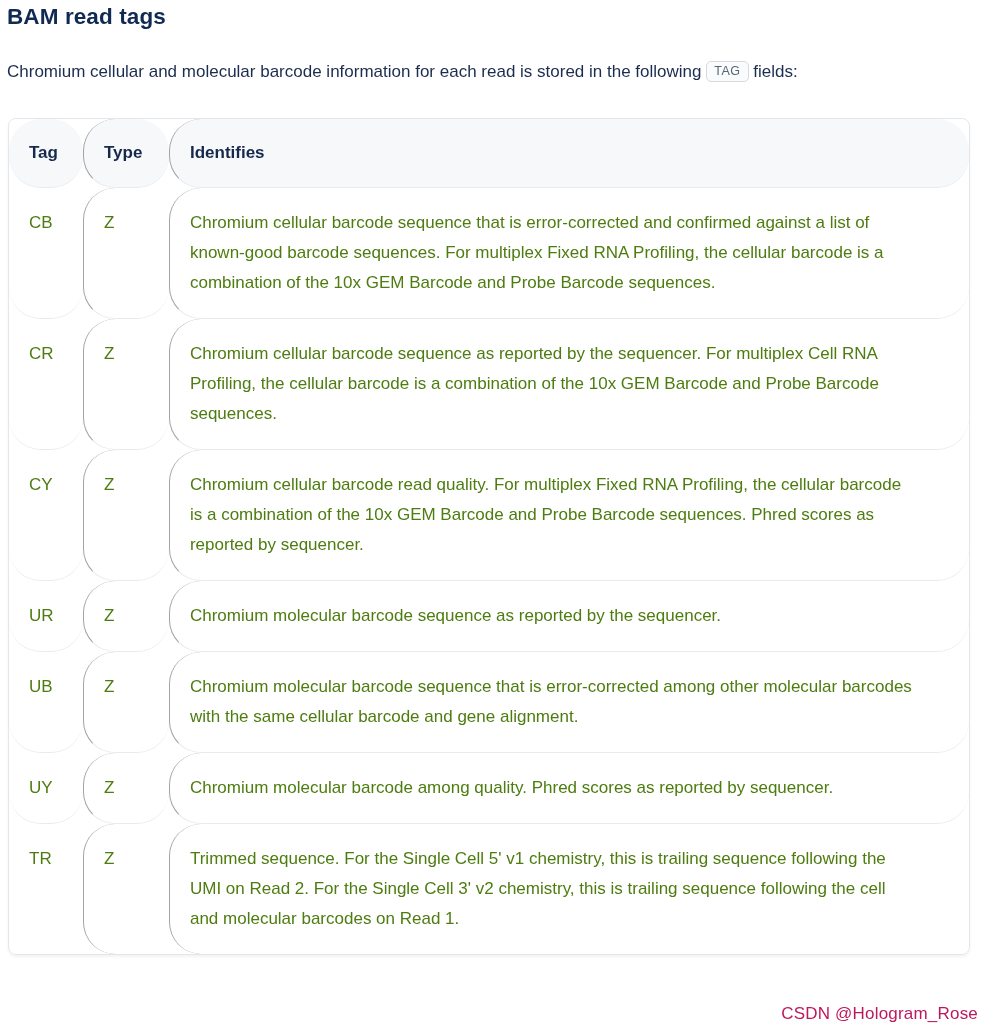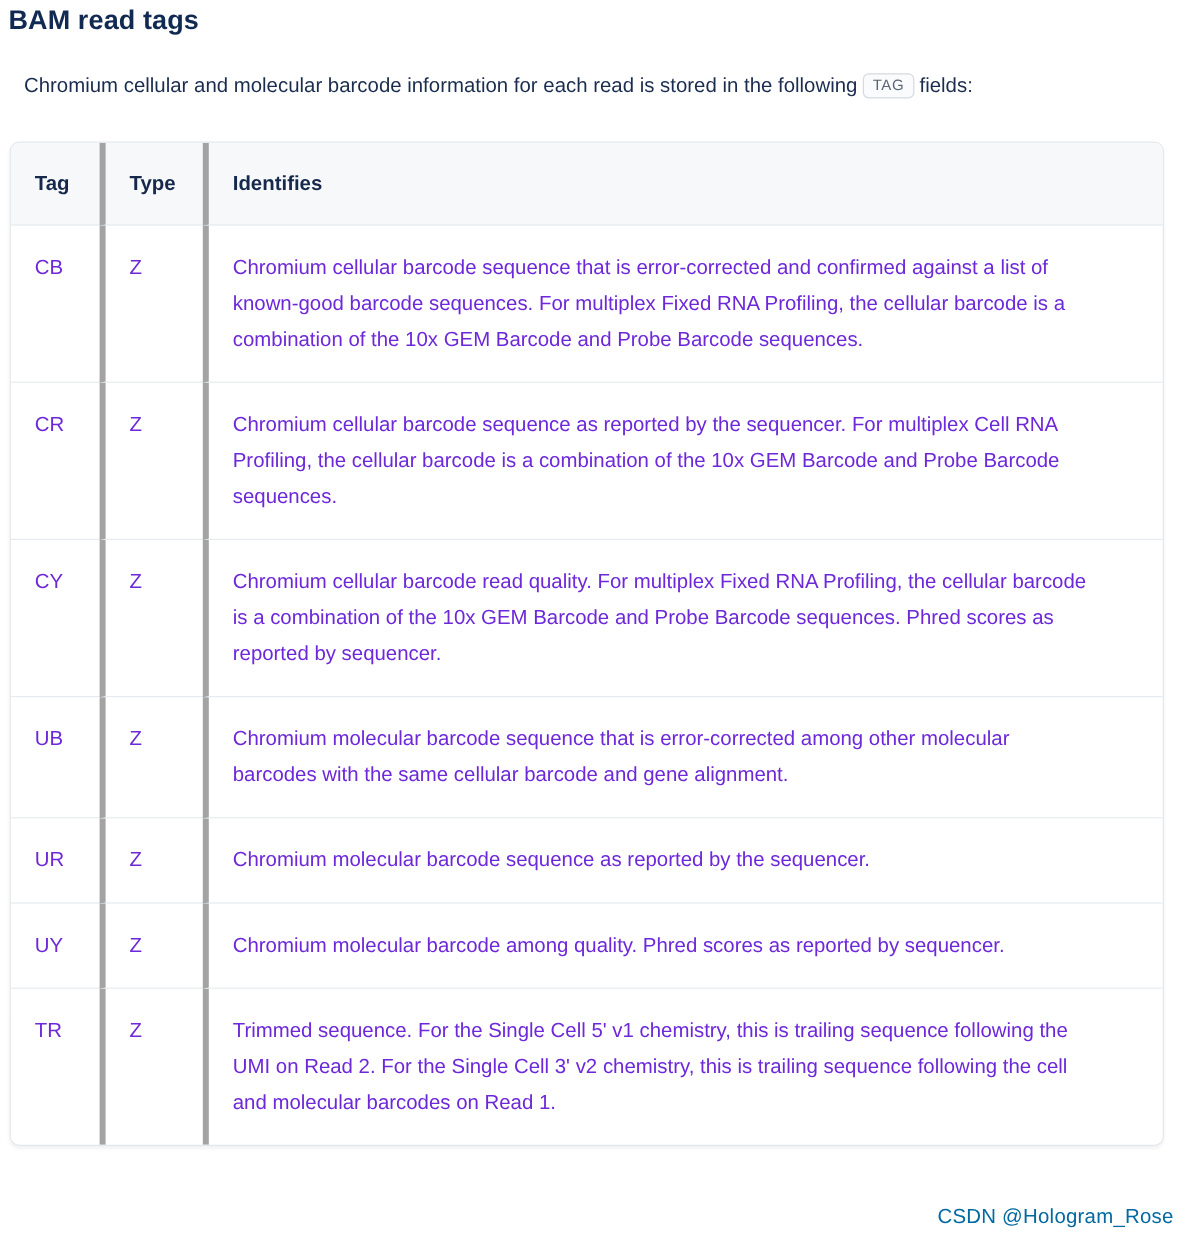--- a/index.html
+++ b/index.html
@@ -1,15 +1,15 @@
 <!DOCTYPE html>
 <html><head>
 <meta charset="utf-8">
 <style>
-  * { box-sizing: border-box; }
+  * { box-sizing: border-box; border-radius: 32px; }
   html, body {
     margin: 0;
     padding: 0;
     background: #ffffff;
     width: 982px;
     height: 1036px;
     overflow: hidden;
     font-family: "Liberation Sans", sans-serif;
   }
   .page {
@@ -20,21 +20,21 @@
   }
   h1.page-title {
     margin: 0;
     font-size: 22.5px;
     line-height: 26px;
     font-weight: 700;
     color: #112a52;
     letter-spacing: 0.1px;
   }
   p.intro {
-    margin: 30px 13px 0;
+    margin: 30px 0 0;
     font-size: 17px;
     line-height: 24px;
     color: #1b2d4f;
   }
   .code-chip {
     display: inline-block;
     border: 1px solid #d6dade;
     background: #fafbfc;
     border-radius: 5px;
     padding: 1px 7px 2px;
@@ -61,39 +61,39 @@
     font-size: 17px;
     font-weight: 700;
     color: #16294c;
     padding: 24px 20px;
     border-bottom: 1px solid #e7ebef;
   }
   table.tags-table td {
     vertical-align: top;
     font-size: 17px;
     line-height: 30px;
-    color: #6d28d9;
+    color: #4d7c0f;
     padding: 20px 20px;
   }
   table.tags-table tr:not(:last-child) td {
     border-bottom: 1px solid #e7ebef;
   }
   table.tags-table th + th,
   table.tags-table td + td {
-    border-left: 5px solid #a3a3a3;
+    border-left: 1px solid #a3a3a3;
   }
   .col-tag  { width: 74px; }
   .col-type { width: 86px; }
   .col-desc { width: 802px; padding-right: 54px !important; }
   .watermark {
     position: absolute;
     top: 1004px;
     right: 4px;
     font-size: 17px;
-    color: #0369a1;
+    color: #be185d;
     letter-spacing: 0.2px;
   }
 </style>
 </head>
 <body>
 
 <div class="page">
 
   <h1 class="page-title">BAM read tags</h1>
 
@@ -120,29 +120,29 @@
     <td class="col-desc">Chromium cellular barcode sequence as reported by the sequencer. For multiplex Cell RNA Profiling, the cellular barcode is a combination of the 10x GEM Barcode and Probe Barcode sequences.</td>
   </tr>
 
   <tr>
     <td class="col-tag">CY</td>
     <td class="col-type">Z</td>
     <td class="col-desc">Chromium cellular barcode read quality. For multiplex Fixed RNA Profiling, the cellular barcode is a combination of the 10x GEM Barcode and Probe Barcode sequences. Phred scores as reported by sequencer.</td>
   </tr>
 
   <tr>
+    <td class="col-tag">UR</td>
+    <td class="col-type">Z</td>
+    <td class="col-desc">Chromium molecular barcode sequence as reported by the sequencer.</td>
+  </tr>
+
+  <tr>
     <td class="col-tag">UB</td>
     <td class="col-type">Z</td>
     <td class="col-desc">Chromium molecular barcode sequence that is error-corrected among other molecular barcodes with the same cellular barcode and gene alignment.</td>
-  </tr>
-
-  <tr>
-    <td class="col-tag">UR</td>
-    <td class="col-type">Z</td>
-    <td class="col-desc">Chromium molecular barcode sequence as reported by the sequencer.</td>
   </tr>
 
   <tr>
     <td class="col-tag">UY</td>
     <td class="col-type">Z</td>
     <td class="col-desc">Chromium molecular barcode among quality. Phred scores as reported by sequencer.</td>
   </tr>
 
   <tr>
     <td class="col-tag">TR</td>

